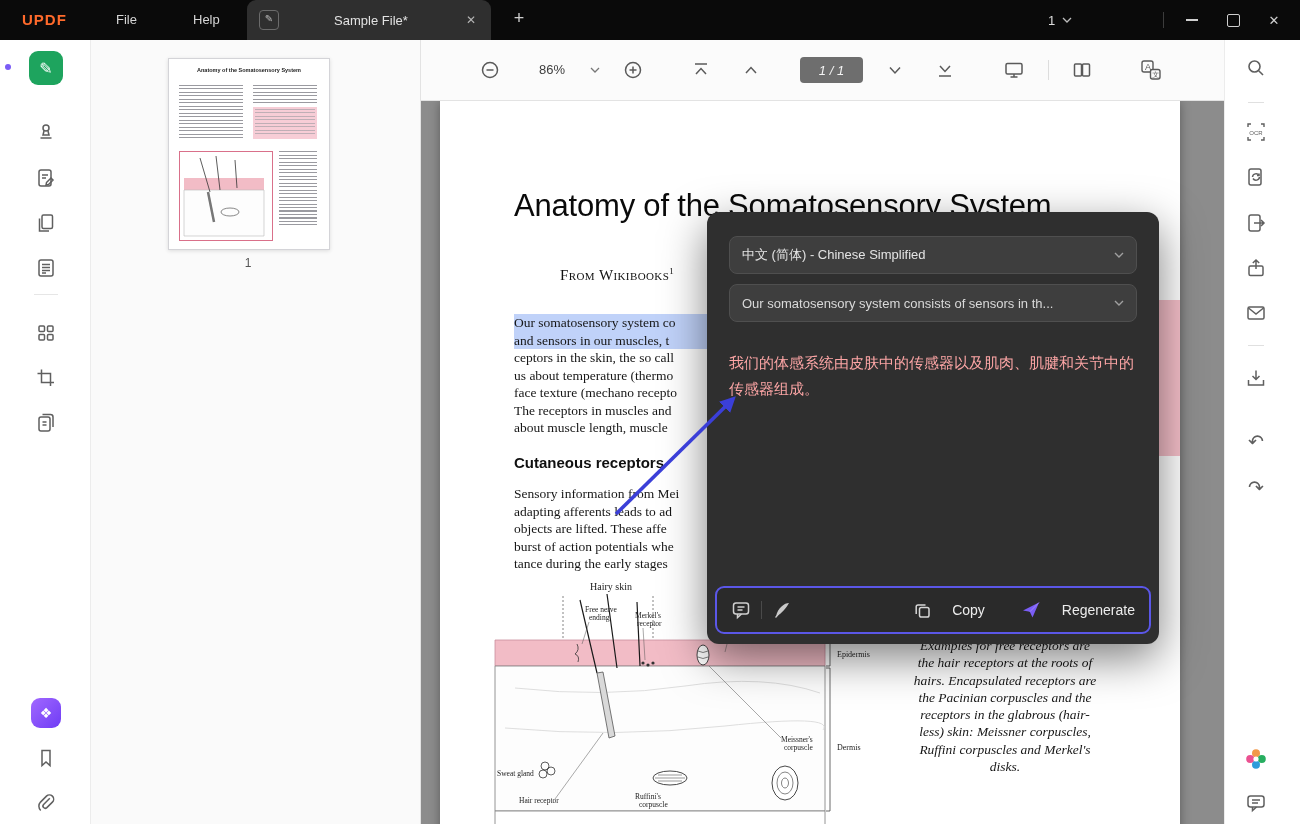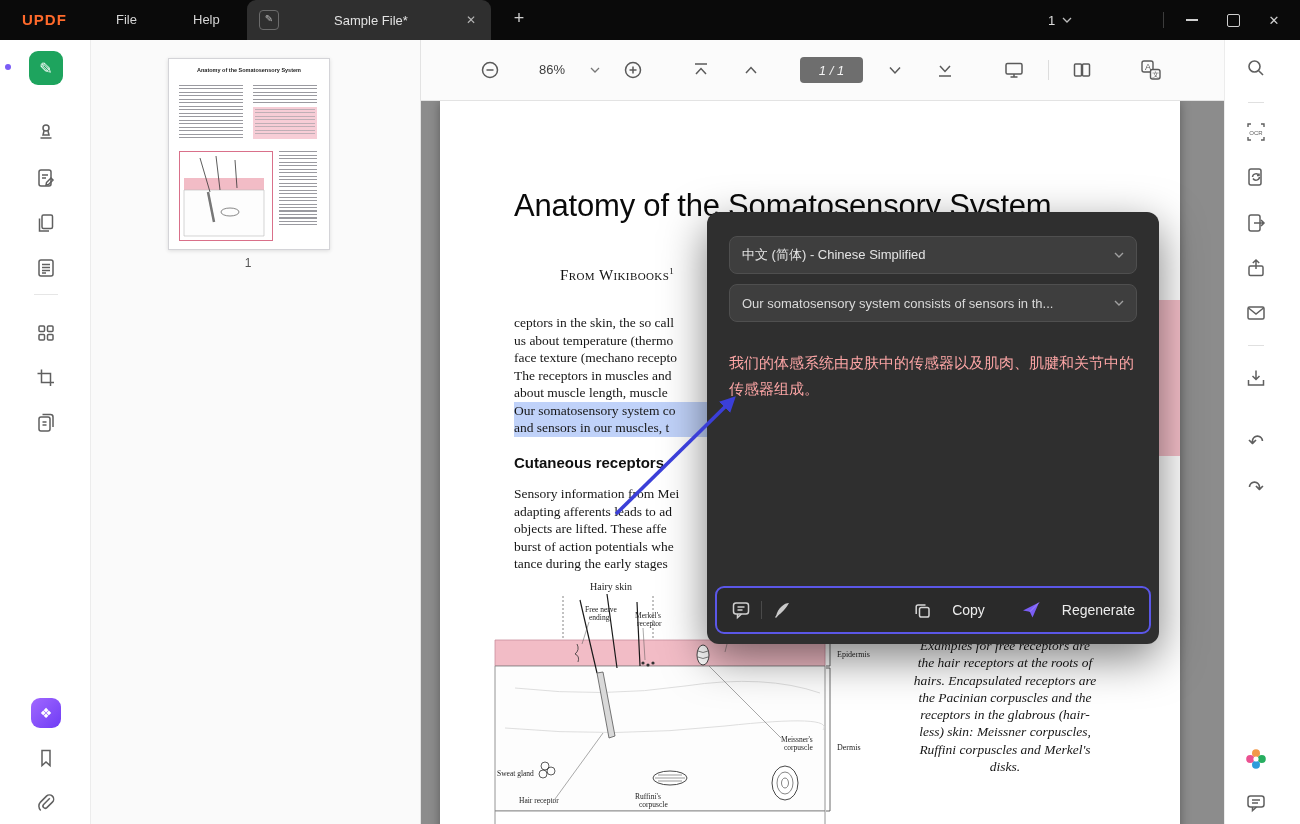--- a/index.html
+++ b/index.html
@@ -287,29 +287,29 @@
     </div>
 
     <div class="canvas">
       <div class="page">
         <div class="doc-title">Anatomy of the Somatosensory System</div>
         <div class="doc-source">
           <span>From Wikibooks</span><sup>1</sup>
         </div>
         <div class="col1">
           <div>
+              <div class="pline hl">Our somatosensory system co</div>
+              <div class="pline hl">and sensors in our muscles, t</div>
+            </div>
+          <div>
               <div class="pline">ceptors in the skin, the so call</div>
               <div class="pline">us about temperature (thermo</div>
               <div class="pline">face texture (mechano recepto</div>
               <div class="pline">The receptors in muscles and</div>
               <div class="pline">about muscle length, muscle</div>
-            </div>
-          <div>
-              <div class="pline hl">Our somatosensory system co</div>
-              <div class="pline hl">and sensors in our muscles, t</div>
             </div>
         </div>
         <div class="h2">Cutaneous receptors</div>
         <div class="col2">
             <div class="pline">Sensory information from Mei</div>
             <div class="pline">adapting afferents leads to ad</div>
             <div class="pline">objects are lifted. These affe</div>
             <div class="pline">burst of action potentials whe</div>
             <div class="pline">tance during the early stages</div>
           </div>

